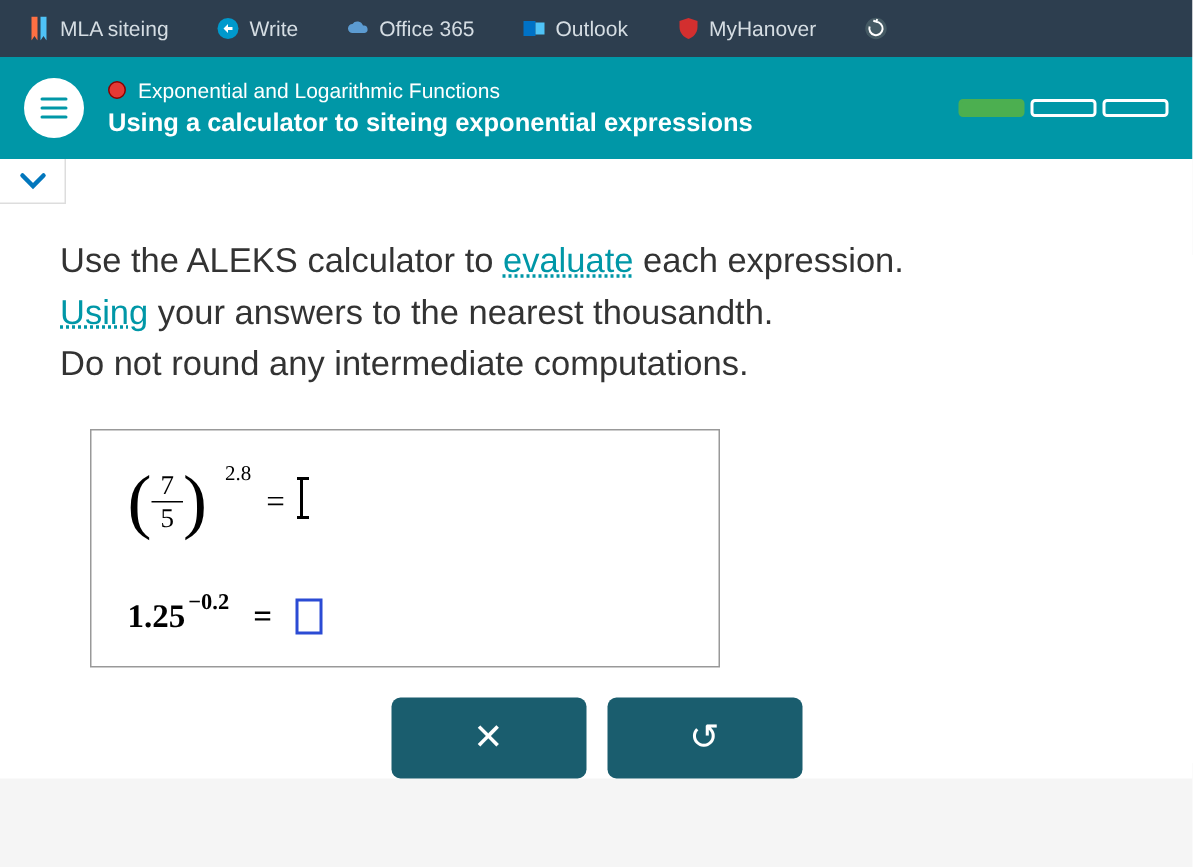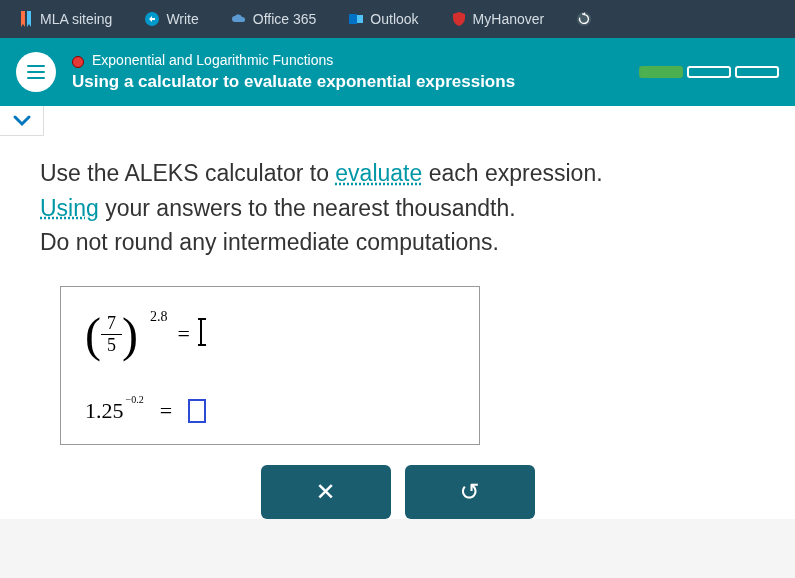--- a/index.html
+++ b/index.html
@@ -56,21 +56,21 @@
     }
     .hamburger span {
       width: 18px;
       height: 2px;
       background: #0097a7;
       border-radius: 1px;
     }
     .header-text { flex: 1; }
     .section-title {
       display: flex;
-      align-items: flex-end;
+      align-items: center;
       gap: 8px;
       color: white;
       font-size: 14px;
     }
     .red-dot {
       width: 12px;
       height: 12px;
       background: #e53935;
       border-radius: 50%;
       border: 1px solid #8b0000;
@@ -200,27 +200,28 @@
       justify-content: center;
       cursor: pointer;
       color: white;
       font-size: 24px;
     }
     .expr2 {
       display: flex;
       align-items: center;
       gap: 6px;
       font-size: 22px;
+      font-weight: bold;
     }
     .base-with-exp{
       display:flex;
       align-items:flex-start;
     }
     .base-with-exp .base{font-size:22px;}
-    .base-with-exp .exp{font-size:10px; margin-left:2px; margin-top:-4px;}
+    .base-with-exp .exp{font-size:15px; margin-left:2px; margin-top:-4px;}
   </style>
 </head>
 <body>
 
 <div class="bookmarks-bar">
   <div class="bookmark">
     <span class="bm-icon">
       <svg width="14" height="16" viewBox="0 0 14 16">
           <path d="M2 0 h4 v16 l-2-3 -2 3 z" fill="#ff7043"></path>
           <path d="M8 0 h4 v16 l-2-3 -2 3 z" fill="#4fc3f7"></path>
@@ -276,21 +277,21 @@
   <div class="hamburger">
     <span></span>
       <span></span>
       <span></span>
   </div>
   <div class="header-text">
     <div class="section-title">
       <span class="red-dot"></span>
       <span>Exponential and Logarithmic Functions</span>
     </div>
-    <div class="lesson-title">Using a calculator to evaluate exponential expressions</div>
+    <div class="lesson-title">Using a calculator to siteing exponential expressions</div>
   </div>
   <div class="progress">
     <div class="progress-seg filled"></div>
     <div class="progress-seg"></div>
     <div class="progress-seg"></div>
   </div>
 </div>
 
 <div class="content">
   <div class="chevron-tab">

